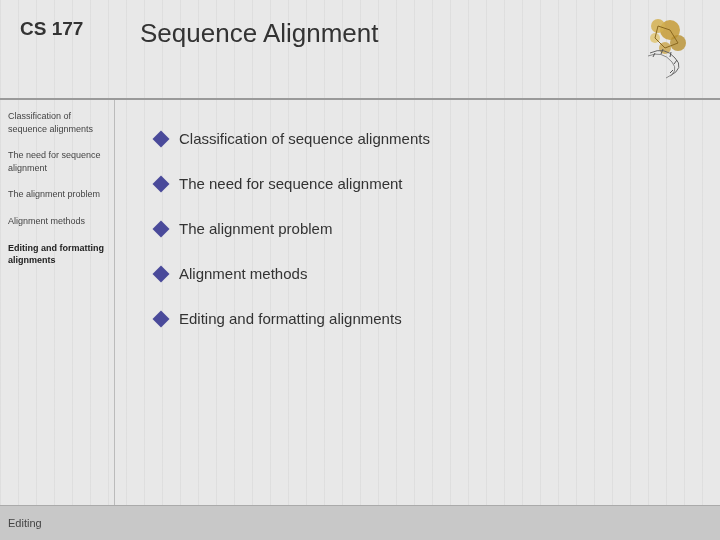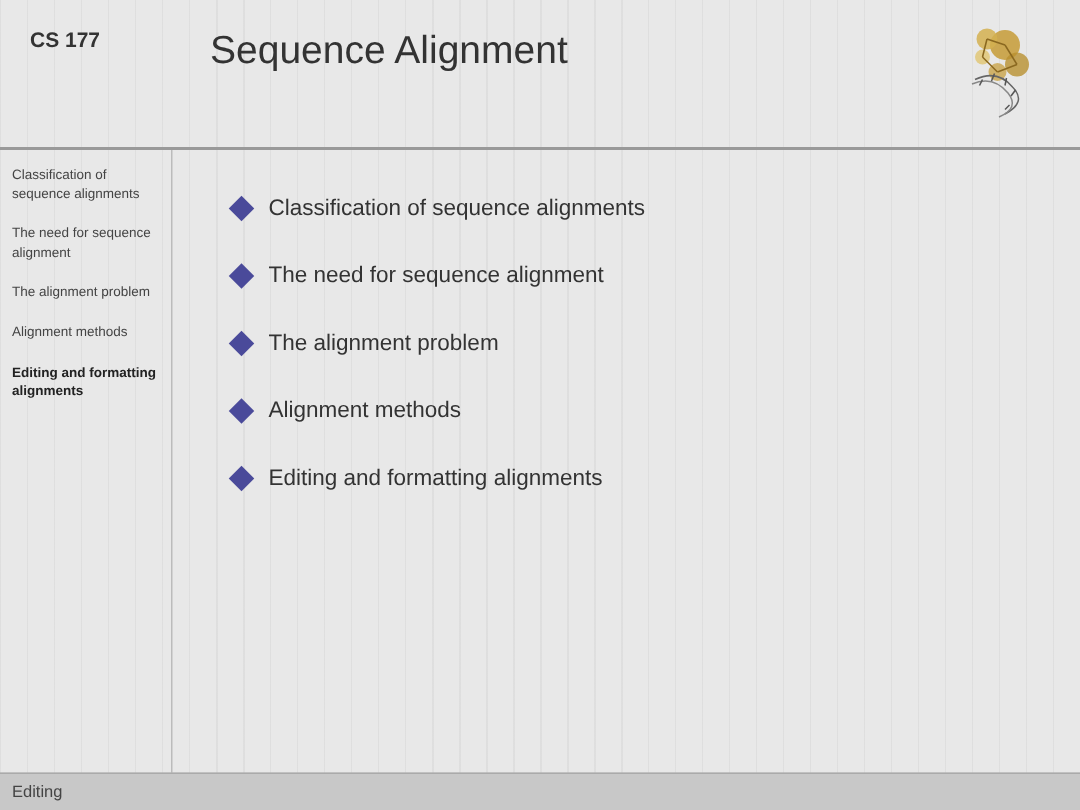--- a/index.html
+++ b/index.html
@@ -34,21 +34,21 @@
     
     .header {
       display: flex;
       align-items: flex-start;
       padding: 18px 20px 0 20px;
       border-bottom: 2px solid #999;
       padding-bottom: 10px;
     }
 
     .course-label {
-      font-size: 14px;
+      font-size: 19px;
       font-weight: bold;
       color: #333;
       min-width: 100px;
     }
 
     .slide-title {
       font-size: 26px;
       font-weight: normal;
       color: #333;
       flex: 1;
@@ -122,21 +122,21 @@
       font-size: 15px;
       color: #333;
     }
 
     
     .status-bar {
       position: absolute;
       bottom: 0;
       left: 0;
       right: 0;
-      height: 25px;
+      height: 35px;
       background: #c8c8c8;
       border-top: 1px solid #aaa;
       display: flex;
       align-items: center;
       padding: 0 8px;
       font-size: 11px;
       color: #444;
     }
   </style>
 </head>

